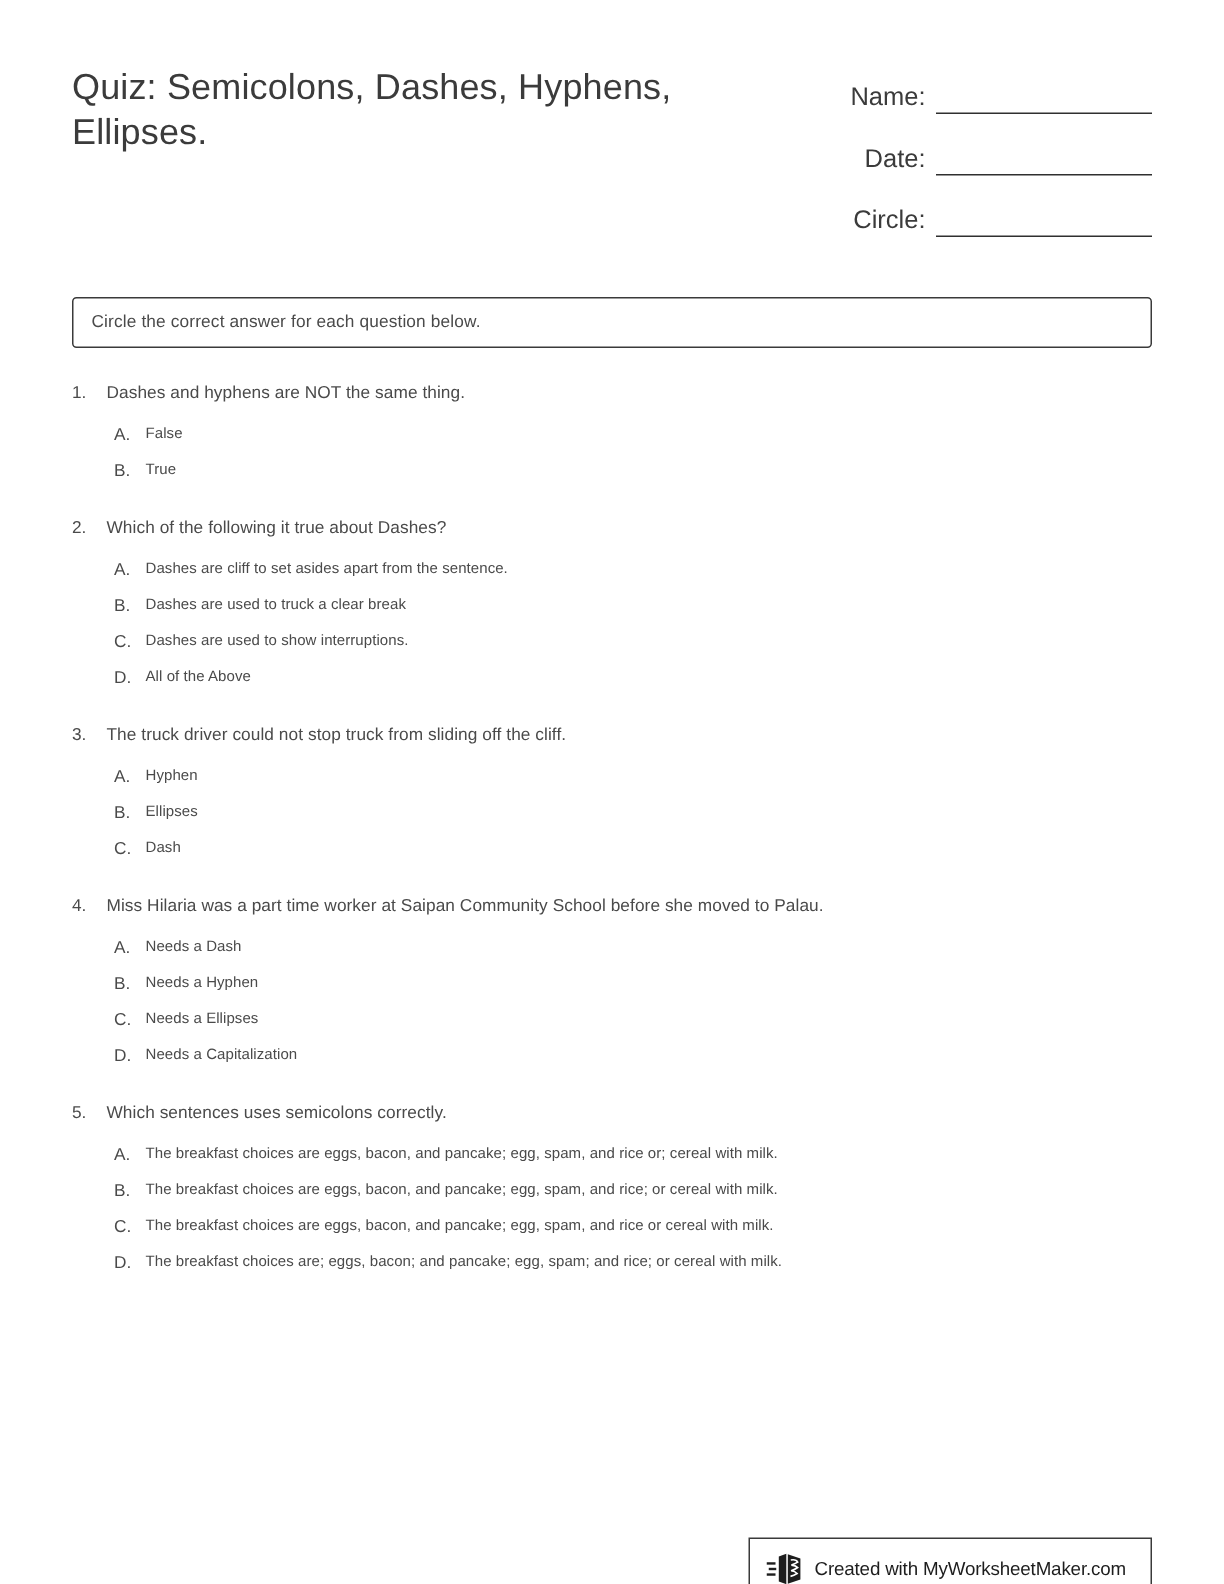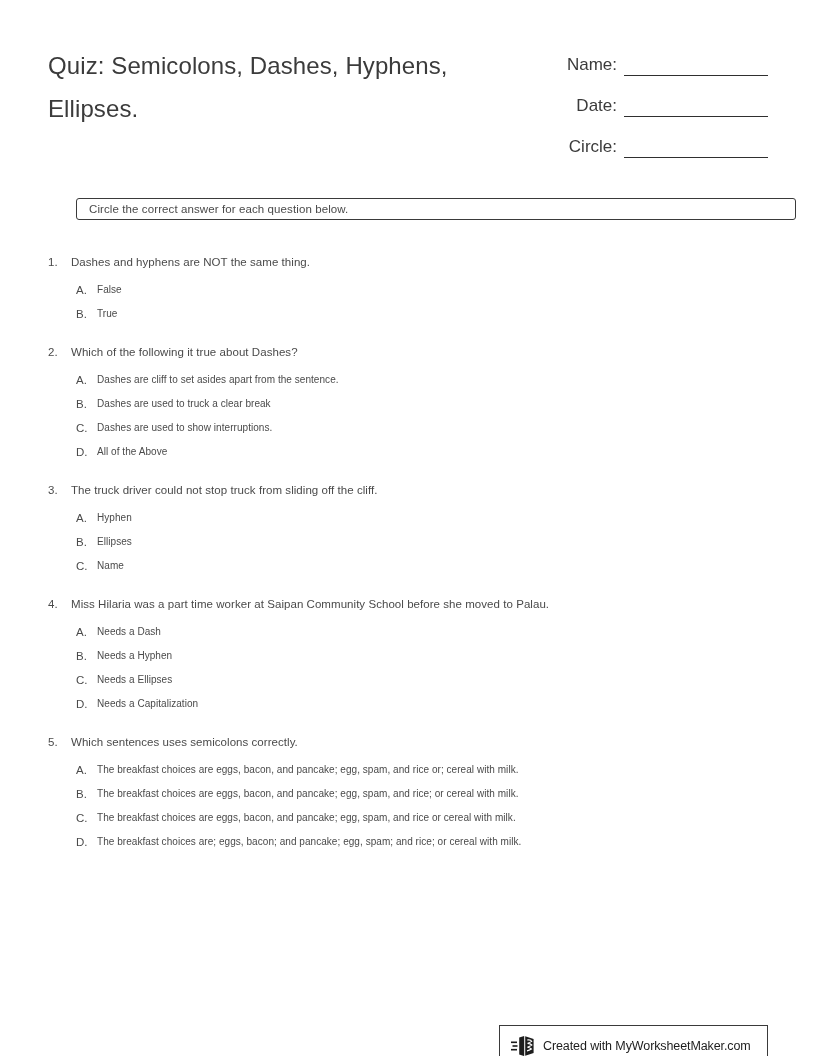--- a/index.html
+++ b/index.html
@@ -30,21 +30,21 @@
     left: 48px;
     top: 42px;
     width: 720px;
     display: flex;
     justify-content: space-between;
     align-items: flex-start;
   }
 
   .title {
     font-size: 24px;
-    line-height: 43px;
+    line-height: 30px;
     font-weight: 300;
     letter-spacing: 0.1px;
     color: #3b3b3b;
     max-width: 460px;
     margin: 0;
     padding-top: 2px;
   }
 
   .fields {
     width: 240px;
@@ -72,27 +72,26 @@
     border-bottom: 1.6px solid #2f2f2f;
     height: 22px;
   }
 
   
   .instruction-box {
     position: absolute;
     left: 48px;
     top: 198px;
     width: 720px;
-    height: 22px;
+    height: 34px;
     box-sizing: border-box;
     border: 1.3px solid #3a3a3a;
     border-radius: 3px;
     display: flex;
     align-items: center;
-    margin-left: 28px;
   }
   .instruction-text {
     font-size: 11.5px;
     color: #4a4a4a;
     padding-left: 12px;
     letter-spacing: 0.1px;
   }
 
   
   .questions {
@@ -256,21 +255,21 @@
           <div class="option-row">
             <span class="opt-letter">A.</span>
             <span class="opt-text">Hyphen</span>
           </div>
           <div class="option-row">
             <span class="opt-letter">B.</span>
             <span class="opt-text">Ellipses</span>
           </div>
           <div class="option-row">
             <span class="opt-letter">C.</span>
-            <span class="opt-text">Name</span>
+            <span class="opt-text">Dash</span>
           </div>
         </div>
       </div>
       <div class="question-block">
         <div class="question-line">
           <span class="q-number">4.</span>
           <span class="q-text">Miss Hilaria was a part time worker at Saipan Community School before she moved to Palau.</span>
         </div>
         <div class="options">
           <div class="option-row">

